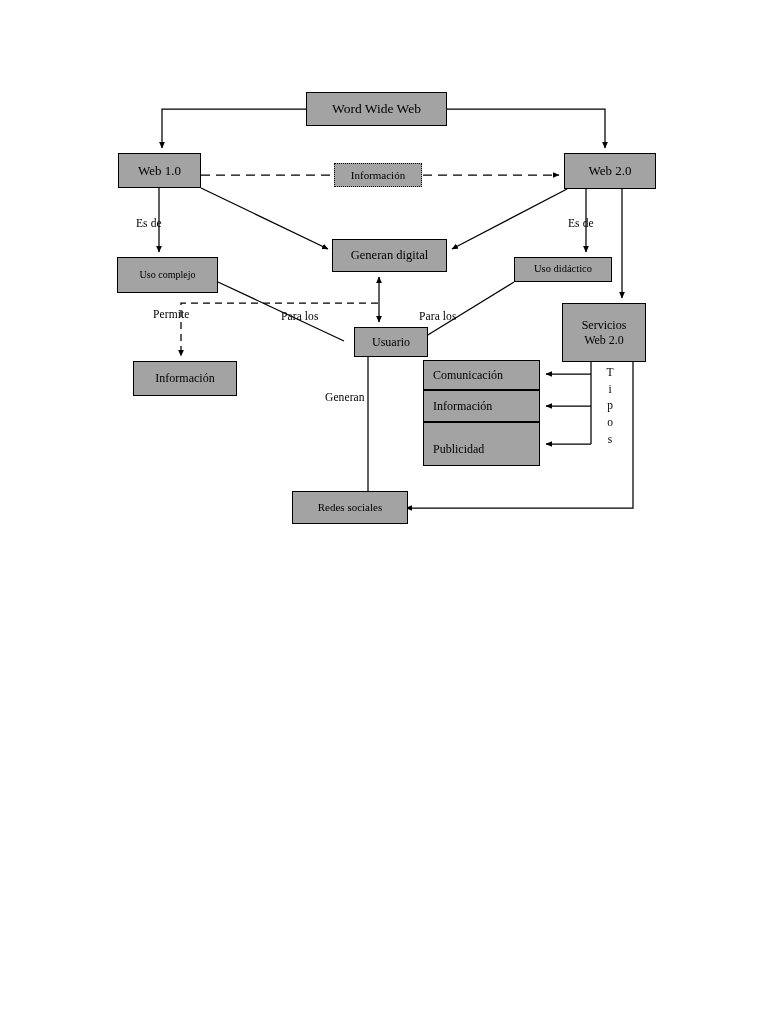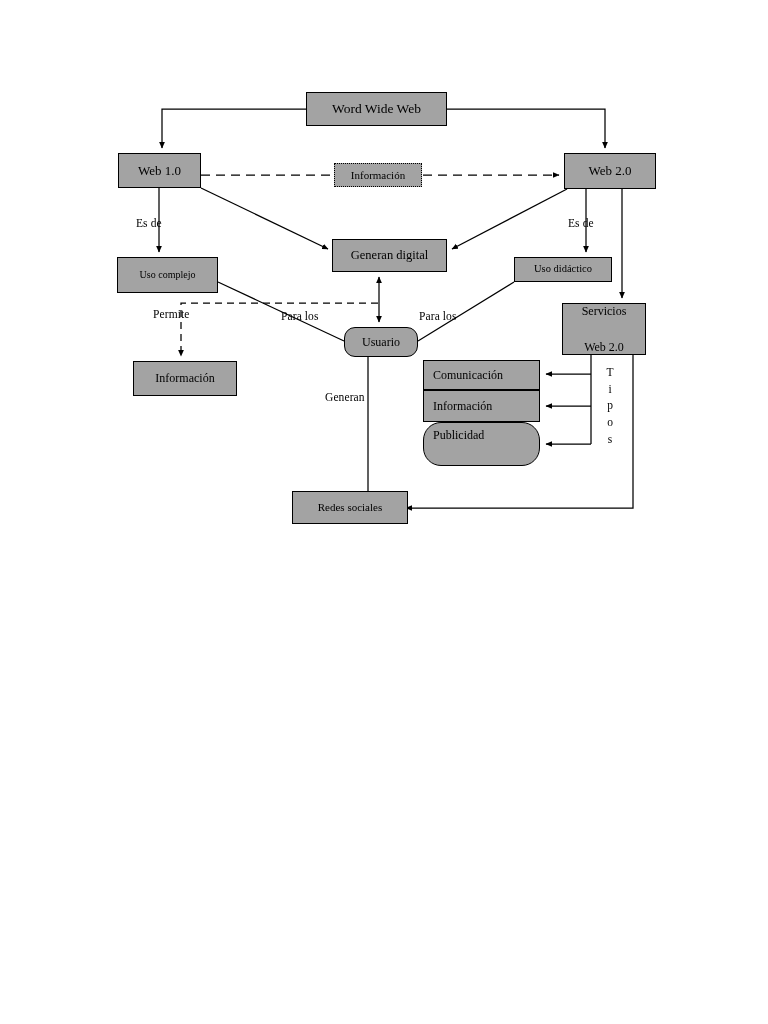--- a/index.html
+++ b/index.html
@@ -61,26 +61,26 @@
   .vert-label span { display: block; }
 
   
   #n-www        { left:306px; top:92px;  width:141px; height:34px; font-size:13.5px; }
   #n-web10      { left:118px; top:153px; width:83px;  height:35px; font-size:13px; }
   #n-revolucion { left:334px; top:163px; width:88px;  height:24px; font-size:11px; }
   #n-web20      { left:564px; top:153px; width:92px;  height:36px; font-size:13px; }
   #n-usocomplejo{ left:117px; top:257px; width:101px; height:36px; font-size:10px; }
   #n-brecha     { left:332px; top:239px; width:115px; height:33px; font-size:12.5px; }
   #n-usodidactico{left:514px; top:257px; width:98px;  height:25px; font-size:10.5px; }
-  #n-servicios  { left:562px; top:303px; width:84px;  height:52px; font-size:12px; flex-direction:column;justify-content:space-between; }
+  #n-servicios  { left:562px; top:303px; width:84px;  height:59px; font-size:12px; flex-direction:column; }
   #n-informacion{ left:133px; top:361px; width:104px; height:35px; font-size:12px; }
-  #n-usuario    { left:344px; top:327px; width:74px;  height:30px; font-size:12px;border-radius:11px; }
+  #n-usuario    { left:354px; top:327px; width:74px;  height:30px; font-size:12px; }
   #n-comunicacion{left:423px; top:360px; width:117px; height:30px; font-size:12px; justify-content:flex-start; }
   #n-info2      { left:423px; top:390px; width:117px; height:32px; font-size:12px; justify-content:flex-start; }
-  #n-publicidad { left:423px; top:422px; width:117px; height:44px; font-size:12px; justify-content:flex-start; align-items:flex-start; padding-top:5px;border-radius:18px; }
+  #n-publicidad { left:423px; top:422px; width:117px; height:44px; font-size:12px; justify-content:flex-start; align-items:flex-start; padding-top:19px; }
   #n-redes      { left:284px; top:491px; width:116px; height:33px; font-size:11px;margin-left:8px; }
 
   #n-comunicacion .node-label,
   #n-info2 .node-label,
   #n-publicidad .node-label { padding-left: 9px; text-align:left; }
 
   
   #lbl-esde-left   { left:136px; top:217px; }
   #lbl-esde-right  { left:568px; top:217px; }
   #lbl-permite     { left:153px; top:308px; }

